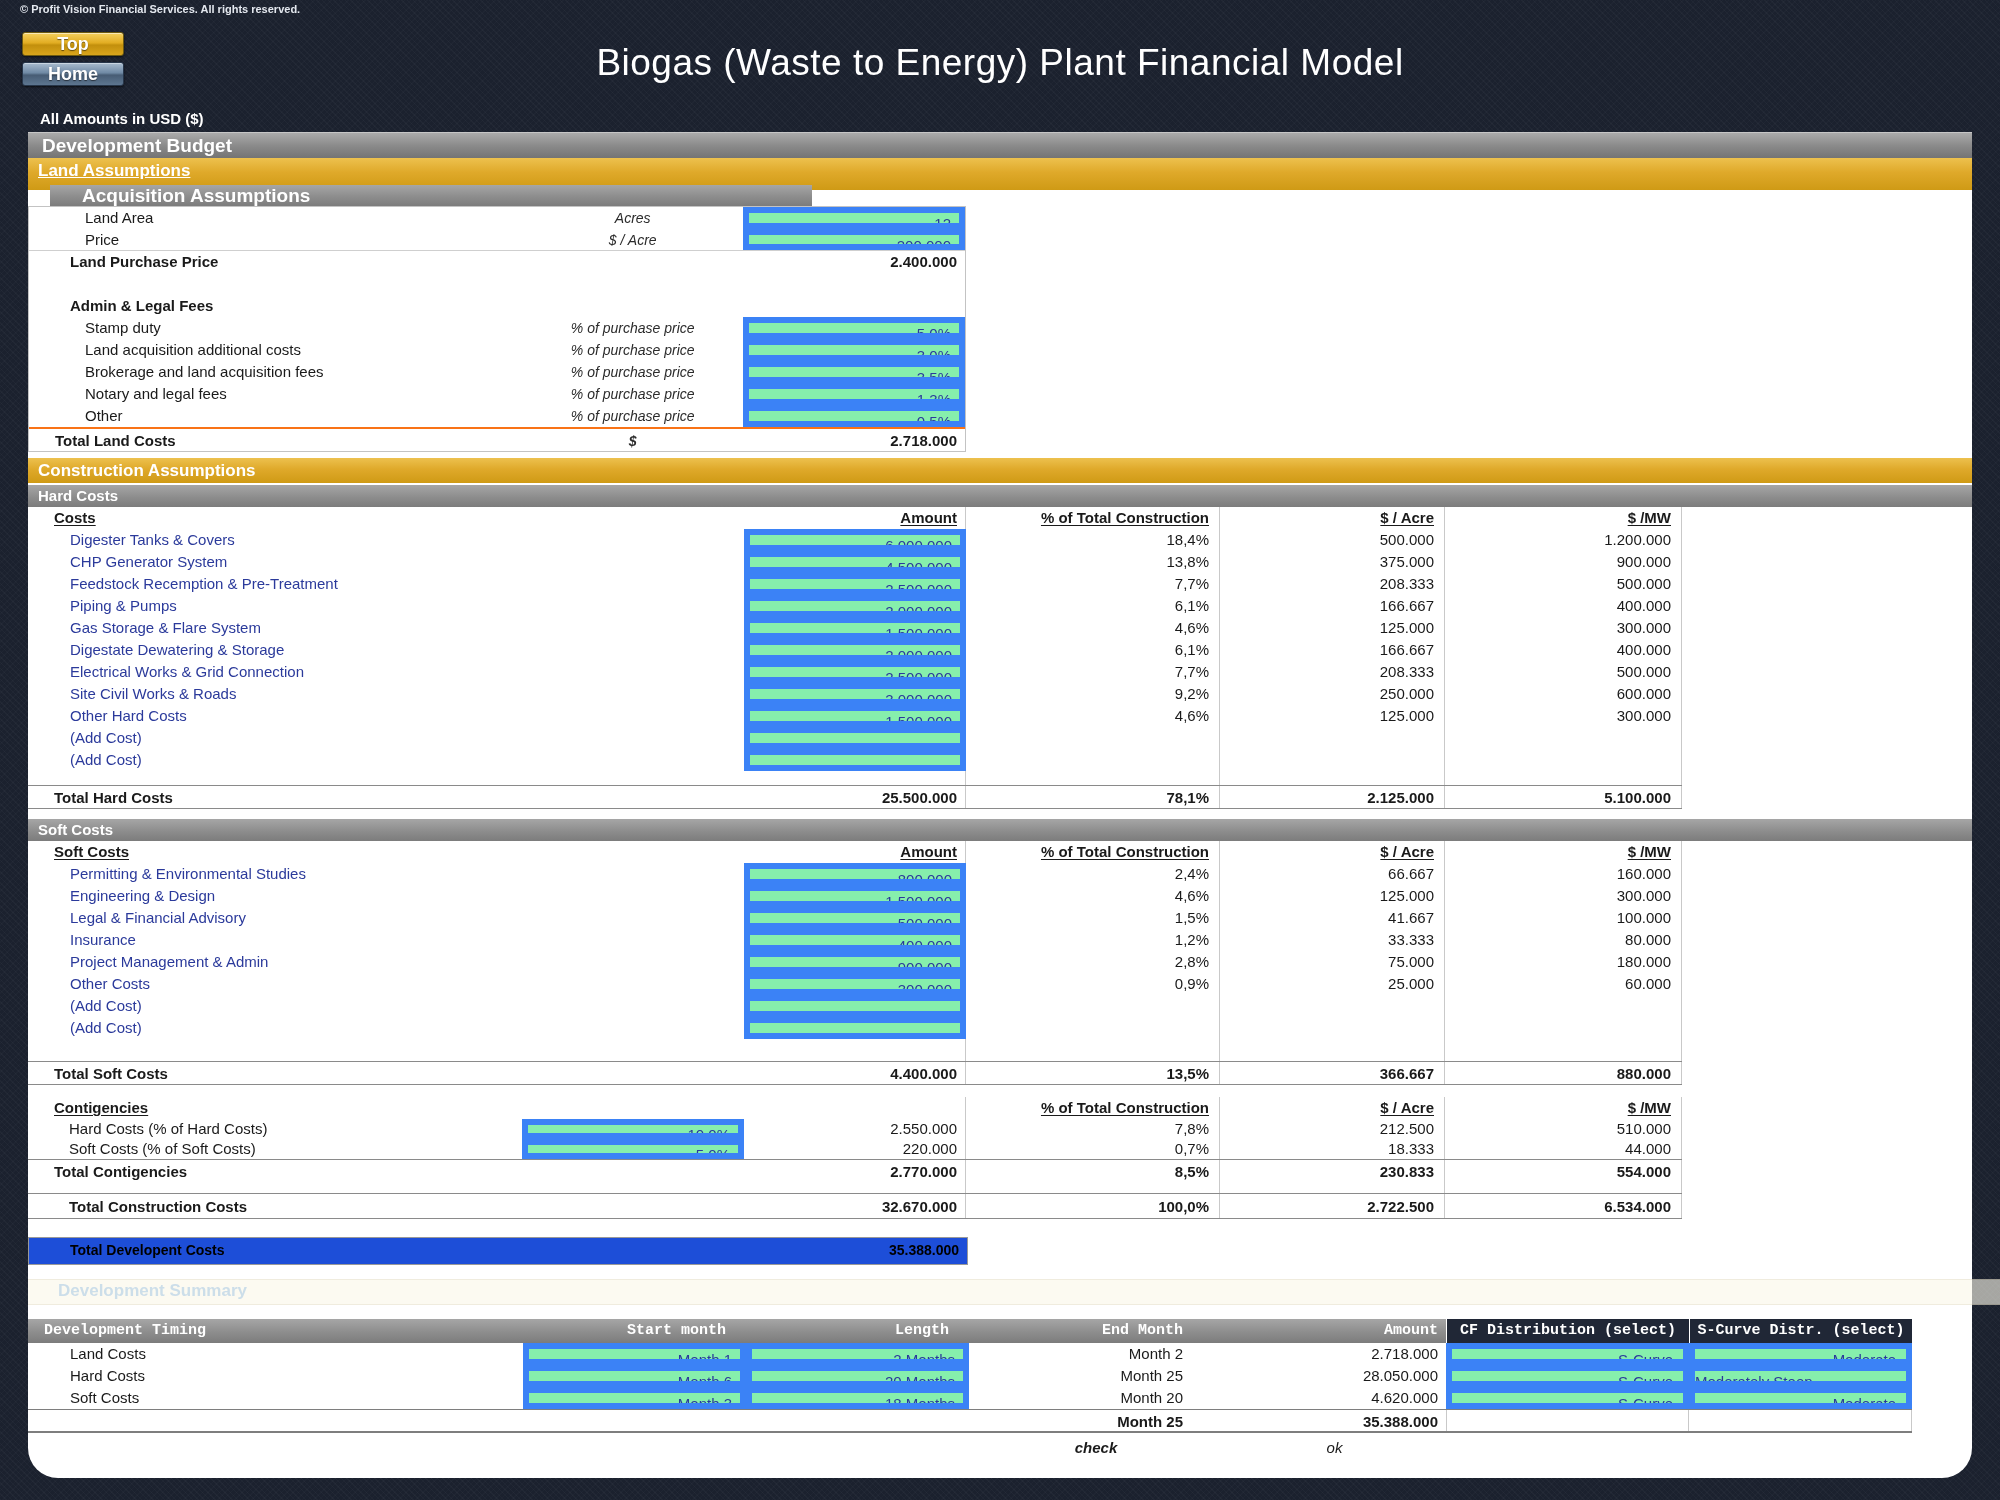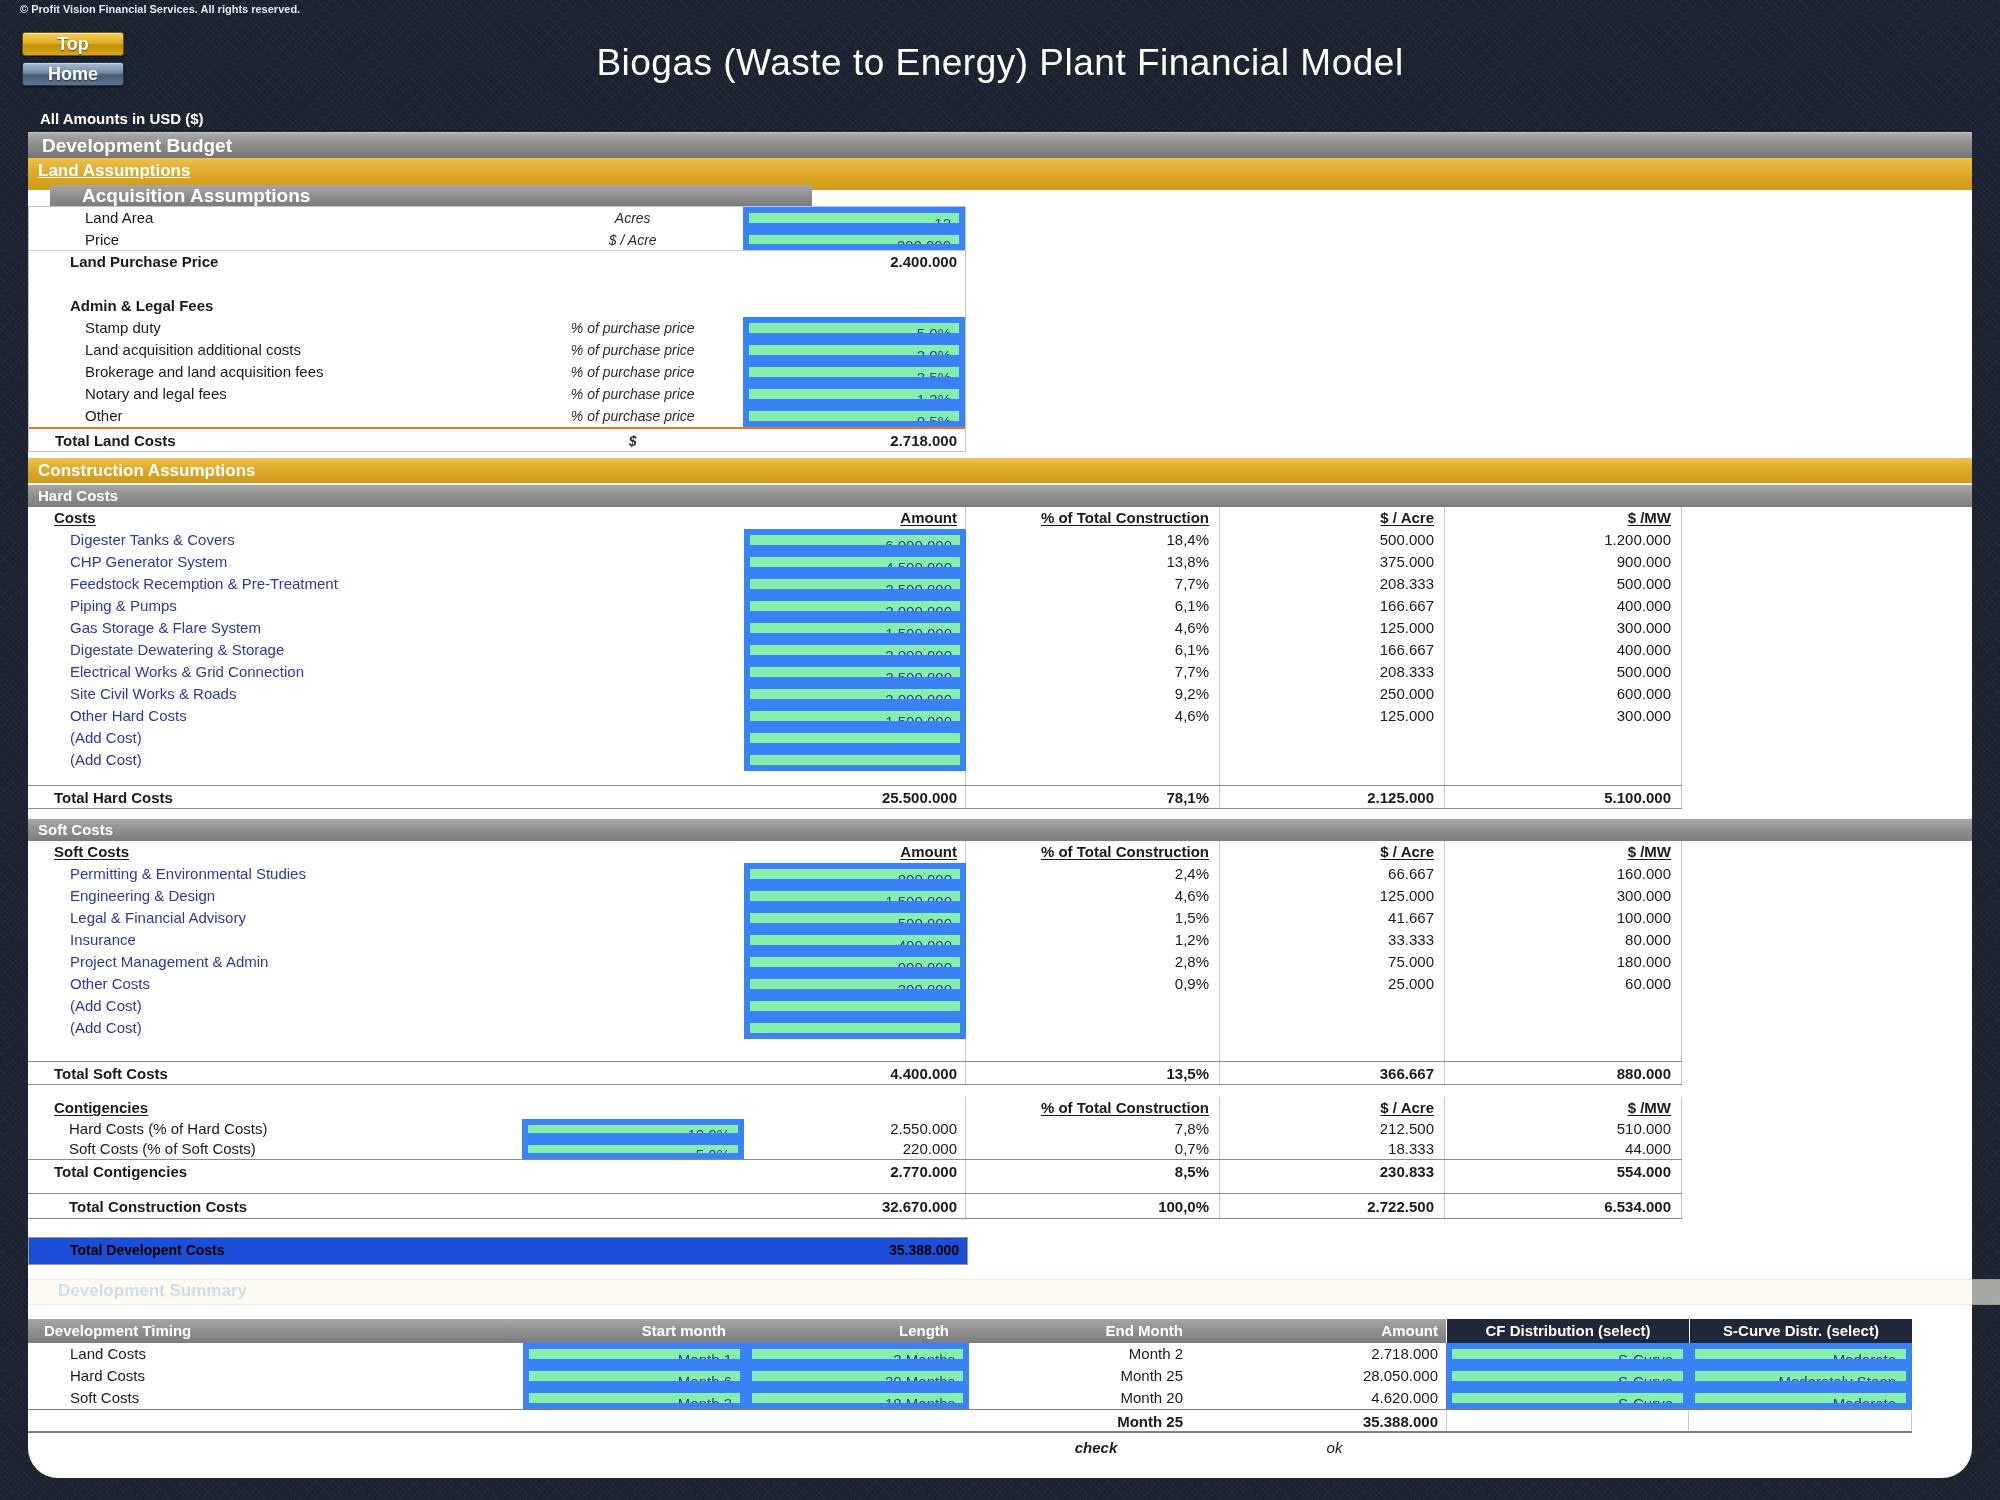--- a/index.html
+++ b/index.html
@@ -62,21 +62,21 @@
   .totdev{background:#1d4ed8;border:1px solid #999999;width:938px;height:26px;display:flex;
     line-height:24px;font-size:14px;font-weight:bold;}
   .totdev .lbl{flex:1;}
   .totdev .val{width:222px;text-align:right;padding-right:8px;}
   
   .cream{background:#fbf8ea;border-top:1px solid #e8e1ca;border-bottom:1px solid #e8e1ca;
     font-size:17px;font-weight:bold;color:#aecadd;opacity:.62;line-height:22px;padding-left:30px;}
   
   .t-lbl{width:495px;} .t-s{width:223px;} .t-len{width:223px;} .t-end{width:254px;}
   .t-amt{width:223px;} .t-cf{width:243px;} .t-sc{width:223px;}
-  .thead{display:flex;height:24px;line-height:24px;font-size:15px;font-weight:bold;color:#fff;}
+  .thead{display:flex;height:24px;line-height:24px;font-size:15px;font-weight:bold;color:#fff;font-family:Liberation Mono, monospace;}
   .thead .g{background:linear-gradient(180deg,#a6a6a6 0%,#8d8d8d 55%,#7c7c7c 100%);}
   .thead .d{background:#202736;text-align:center;border-left:1px solid #ffffff;}
   .tR{text-align:right;padding-right:20px;box-sizing:border-box;}
   .chk{font-style:italic;}
 </style>
 </head>
 <body>
 
 <div class="page">
 
@@ -410,21 +410,21 @@
         <div class="c t-cf ic blue" style="text-align:right;padding-right:10px;">S-Curve</div>
         <div class="c t-sc ic blue" style="text-align:right;padding-right:10px;">Moderate</div>
       </div>
       <div class="row">
         <div class="c t-lbl ind-c">Hard Costs</div>
         <div class="c t-s ic blue" style="text-align:right;padding-right:8px;">Month 6</div>
         <div class="c t-len ic blue" style="text-align:right;padding-right:8px;">20 Months</div>
         <div class="c t-end" style="text-align:right;padding-right:40px;">Month 25</div>
         <div class="c t-amt" style="text-align:right;padding-right:8px;">28.050.000</div>
         <div class="c t-cf ic blue" style="text-align:right;padding-right:10px;">S-Curve</div>
-        <div class="c t-sc ic blue" style="text-align:right;padding-right:10px;">Moderately Steep</div>
+        <div class="c t-sc ic blue" style="padding-right:22px;">Moderately Steep</div>
       </div>
       <div class="row">
         <div class="c t-lbl ind-c">Soft Costs</div>
         <div class="c t-s ic blue" style="text-align:right;padding-right:8px;">Month 3</div>
         <div class="c t-len ic blue" style="text-align:right;padding-right:8px;">18 Months</div>
         <div class="c t-end" style="text-align:right;padding-right:40px;">Month 20</div>
         <div class="c t-amt" style="text-align:right;padding-right:8px;">4.620.000</div>
         <div class="c t-cf ic blue" style="text-align:right;padding-right:10px;">S-Curve</div>
         <div class="c t-sc ic blue" style="text-align:right;padding-right:10px;">Moderate</div>
       </div>

